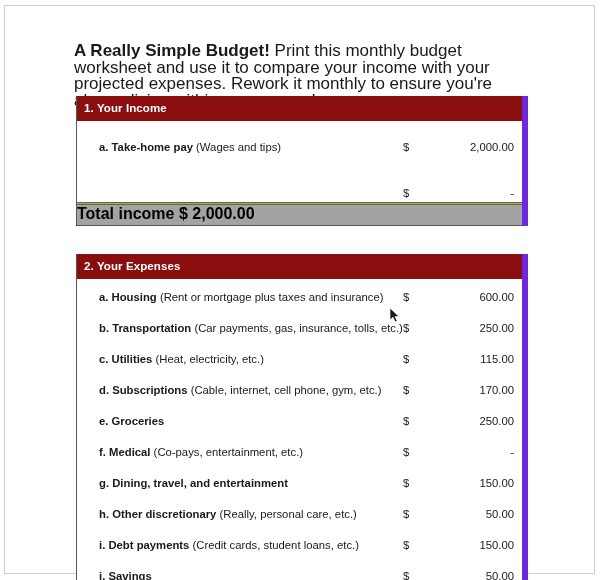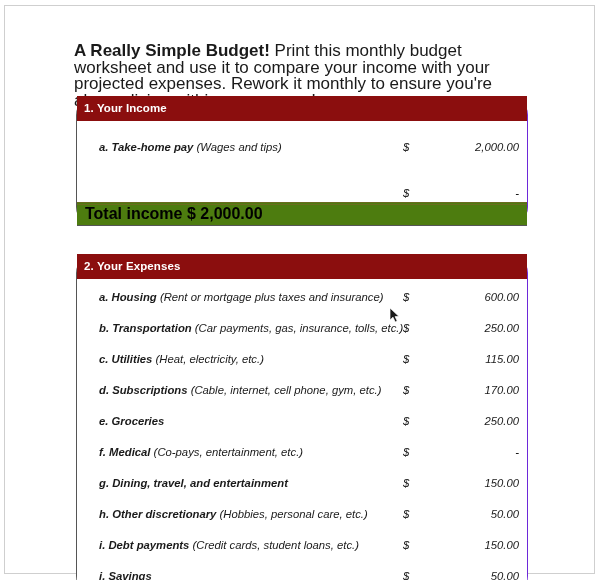--- a/index.html
+++ b/index.html
@@ -28,40 +28,38 @@
   }
   .intro b{font-weight:bold;}
 
   
   .sheet{
     position:absolute;
     left:71px;
     width:452px;
     box-sizing:border-box;
     border-left:1px solid #555555;
-    border-right:1px solid #6d28d9;
-    border-radius:19px;
+    border-right:6px solid #6d28d9;
   }
   .sheet-head{
     background:#8B0E0E;
     color:#ffffff;
     font-size:11.5px;
     font-weight:bold;
     height:25px;
     line-height:25px;
     padding-left:7px;
     box-sizing:border-box;
     letter-spacing:.1px;
   }
   .rows{background:#ffffff;}
   .row{
     position:relative;
     height:31px;
     box-sizing:border-box;
-    font-style:italic;
   }
   .row .lbl{
     position:absolute;
     left:22px;
     top:50%;
     transform:translateY(-50%);
     font-size:11.3px;
     color:#1a1a1a;
     white-space:nowrap;
   }
@@ -99,25 +97,24 @@
   }
   .row.two-line .cur,
   .row.two-line .amt{
     top:auto;
     bottom:3px;
     transform:none;
   }
   .total-row{
     position:relative;
     height:24px;
-    background:#4d7c0f;
+    background:#a3a3a3;
     border-top:3px double #6b6b1f;
     border-bottom:1px solid #555555;
     box-sizing:border-box;
-    padding-left:8px;
   }
   .total-row .lbl,
   .total-row .cur,
   .total-row .amt{
     font-weight:bold;
   }
   .total-row .lbl{left:7px;}
 
   
   #expenses{top:248px;}
@@ -208,21 +205,21 @@
         <span class="amt">-</span>
       </div>
 
       <div class="row">
         <span class="lbl"><b>g. Dining, travel, and entertainment</b><span></span></span>
         <span class="cur">$</span>
         <span class="amt">150.00</span>
       </div>
 
       <div class="row">
-        <span class="lbl"><b>h. Other discretionary</b><span> (Hobbies, personal care, etc.)</span></span>
+        <span class="lbl"><b>h. Other discretionary</b><span> (Really, personal care, etc.)</span></span>
         <span class="cur">$</span>
         <span class="amt">50.00</span>
       </div>
 
       <div class="row">
         <span class="lbl"><b>i. Debt payments</b><span> (Credit cards, student loans, etc.)</span></span>
         <span class="cur">$</span>
         <span class="amt">150.00</span>
       </div>
 

